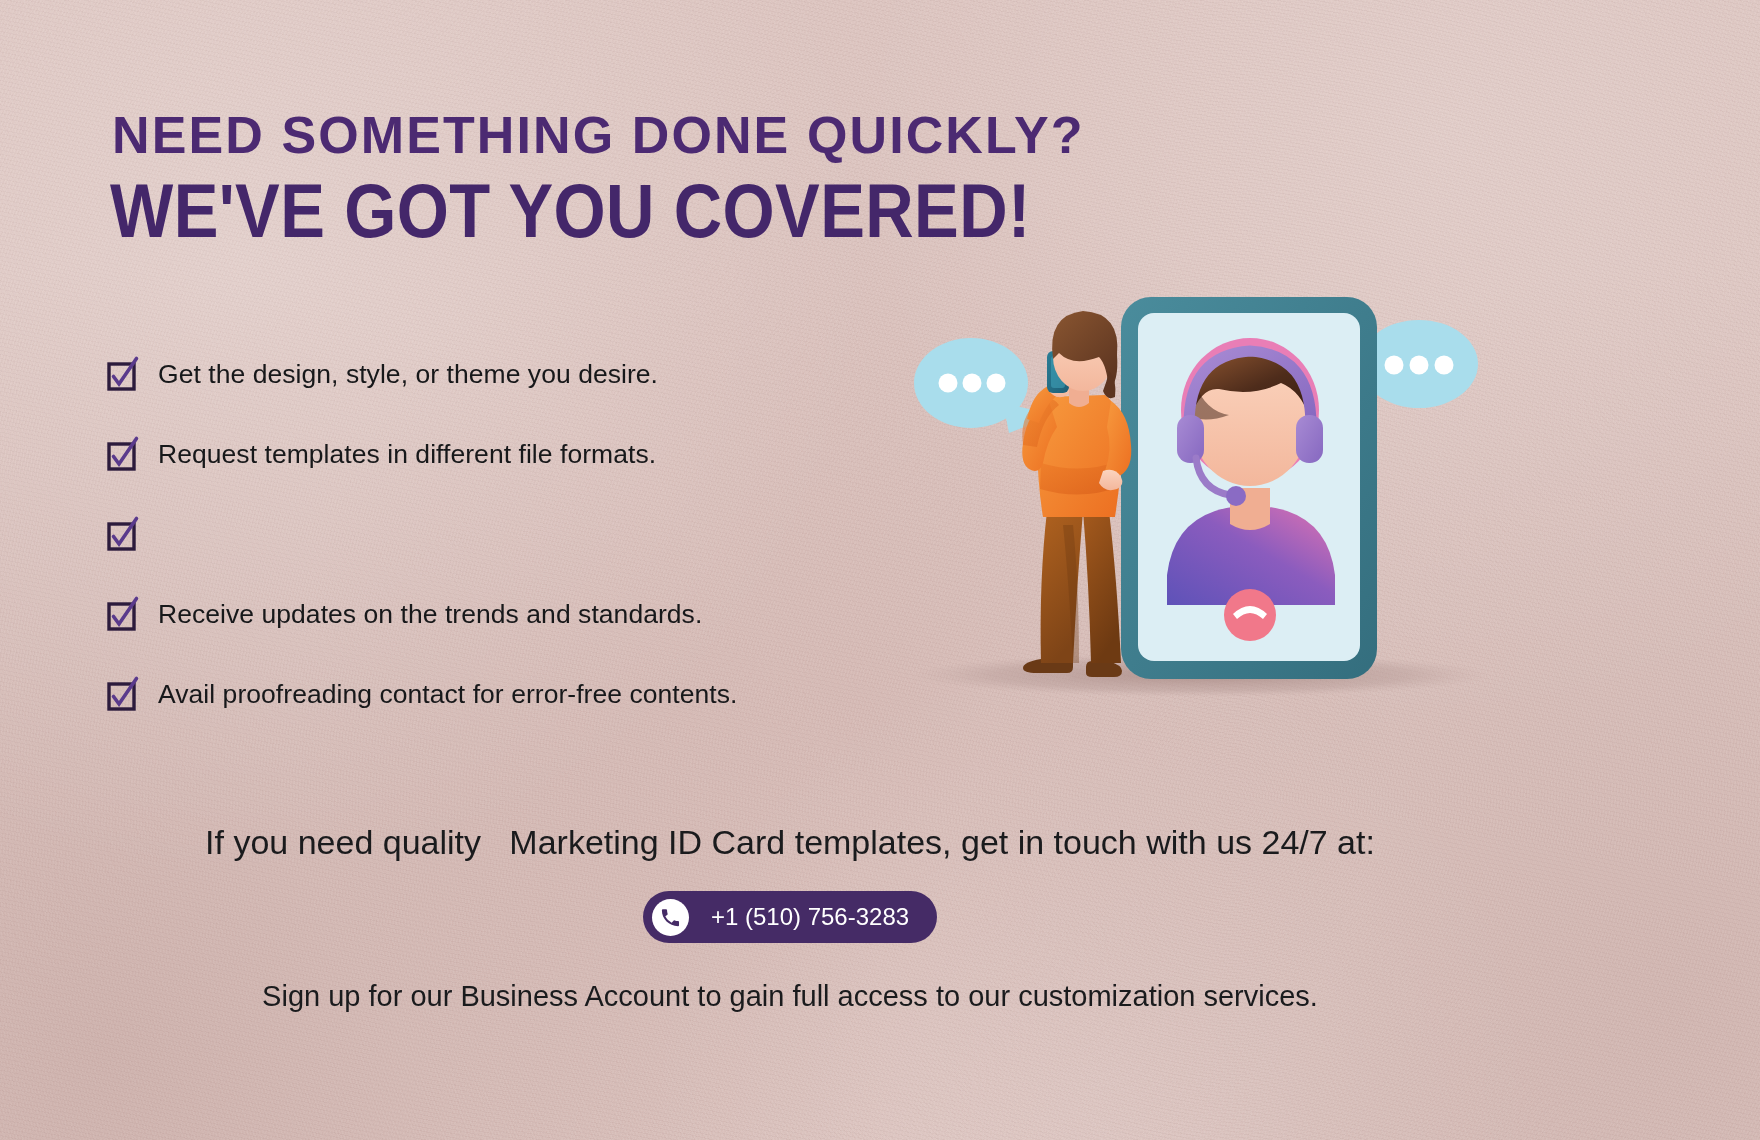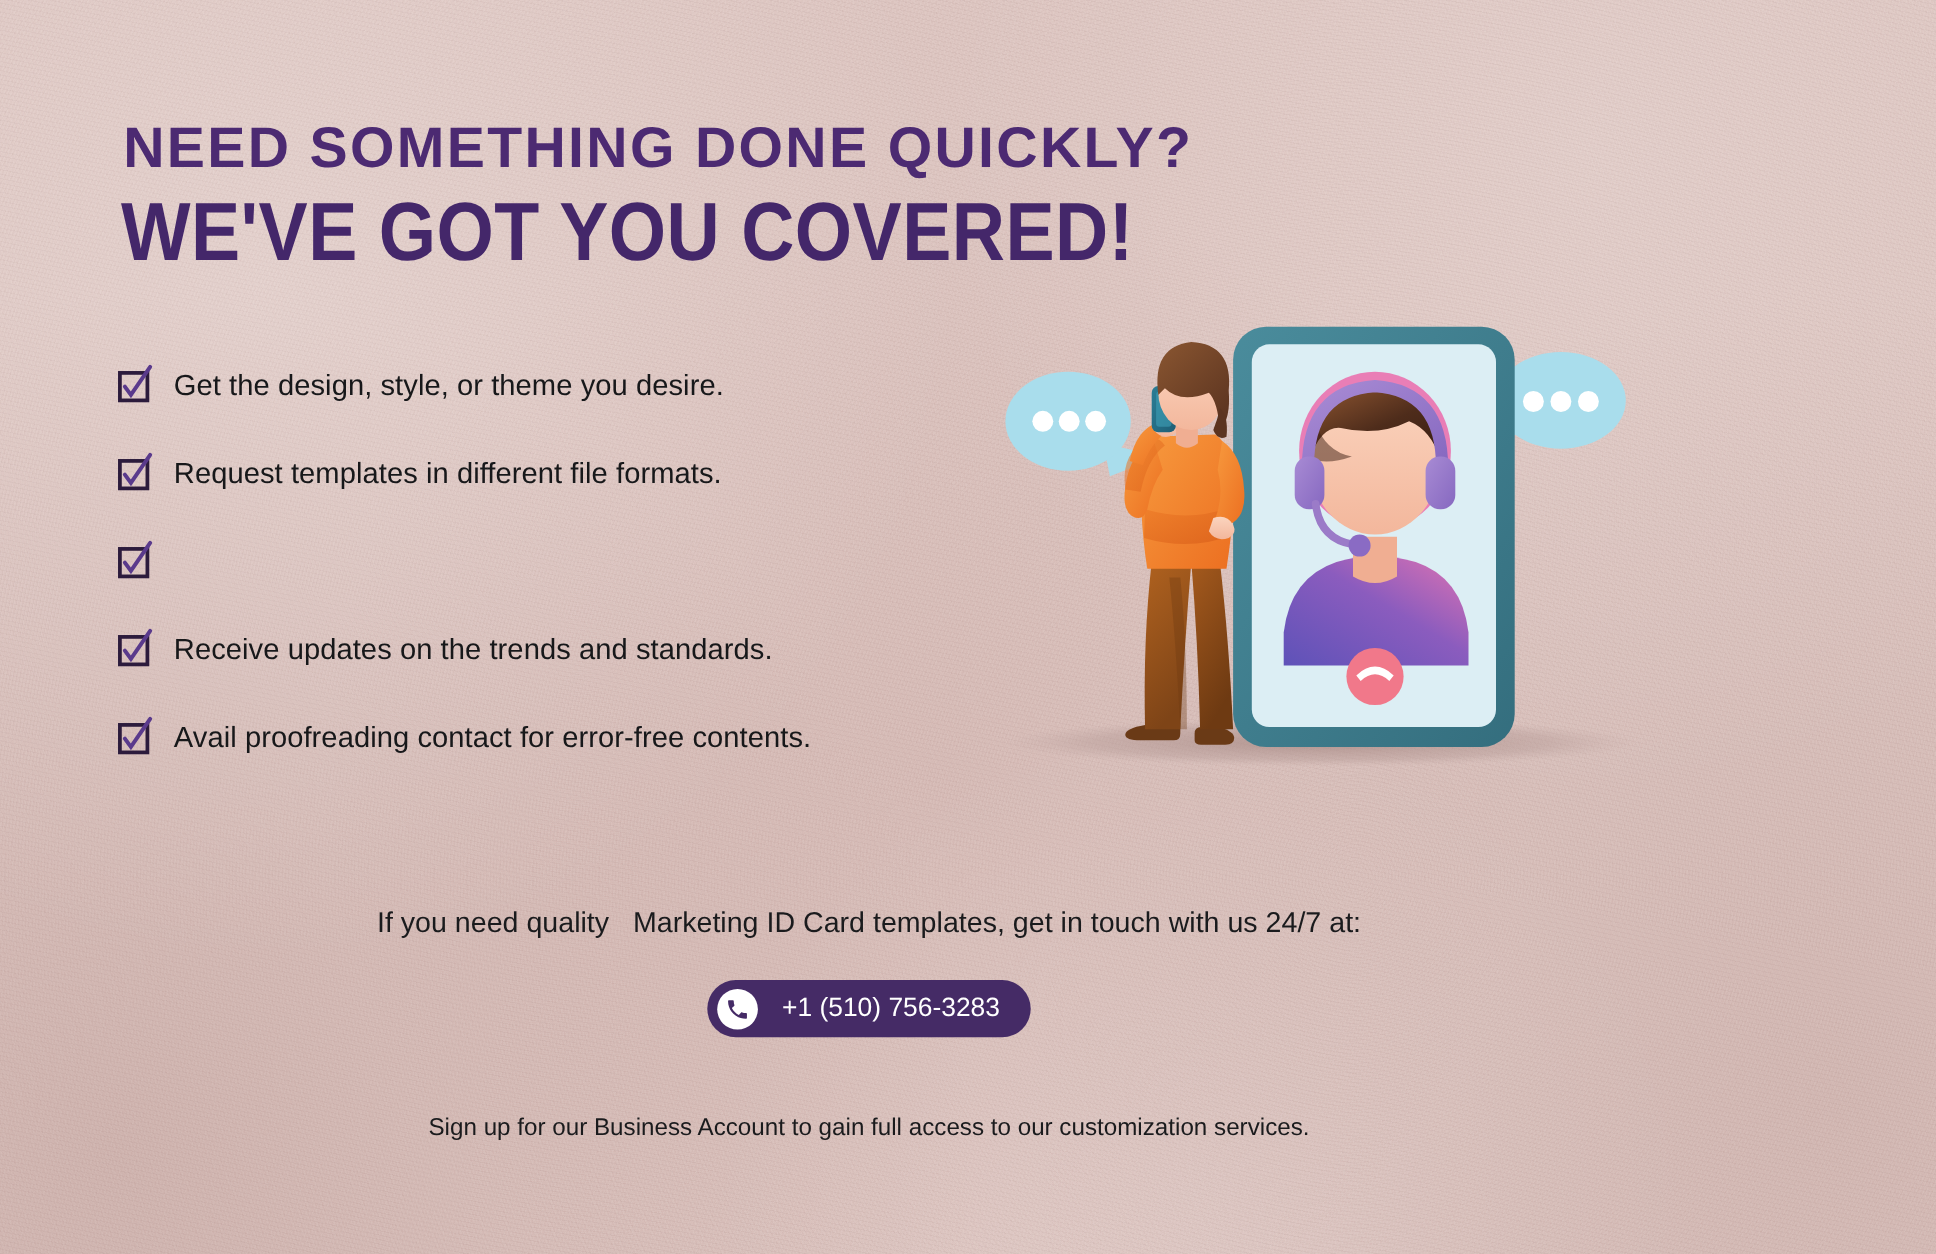--- a/index.html
+++ b/index.html
@@ -73,21 +73,21 @@
 
   
   #checklist {
     position: absolute;
     left: 107px;
     top: 310px;
     width: 820px;
   }
   .check-row {
     display: flex;
-    align-items: center;
+    align-items: flex-end;
     height: 80px;
   }
   .check-box {
     position: relative;
     width: 30px;
     height: 30px;
     flex: 0 0 30px;
     margin-right: 21px;
   }
   .check-box svg { display: block; overflow: visible; }
@@ -98,21 +98,21 @@
     white-space: nowrap;
   }
 
   
   #contact-line {
     position: absolute;
     top: 823px;
     left: 0;
     width: 1580px;
     text-align: center;
-    font-size: 26px;
+    font-size: 34px;
     color: #1A1B1D;
     white-space: pre;
   }
 
   #pills {
     position: absolute;
     top: 891px;
     left: 0;
     width: 1580px;
     display: flex;
@@ -139,25 +139,25 @@
     background: #FFFFFF;
     display: flex;
     align-items: center;
     justify-content: center;
     margin-right: 22px;
   }
   .pill-ico svg { display: block; }
 
   #signup-line {
     position: absolute;
-    top: 1012px;
+    top: 980px;
     left: 0;
     width: 1580px;
     text-align: center;
-    font-size: 22px;
+    font-size: 29px;
     color: #1A1B1D;
     white-space: nowrap;
   }
 
   
   #art {
     position: absolute;
     left: 905px;
     top: 275px;
     width: 600px;

